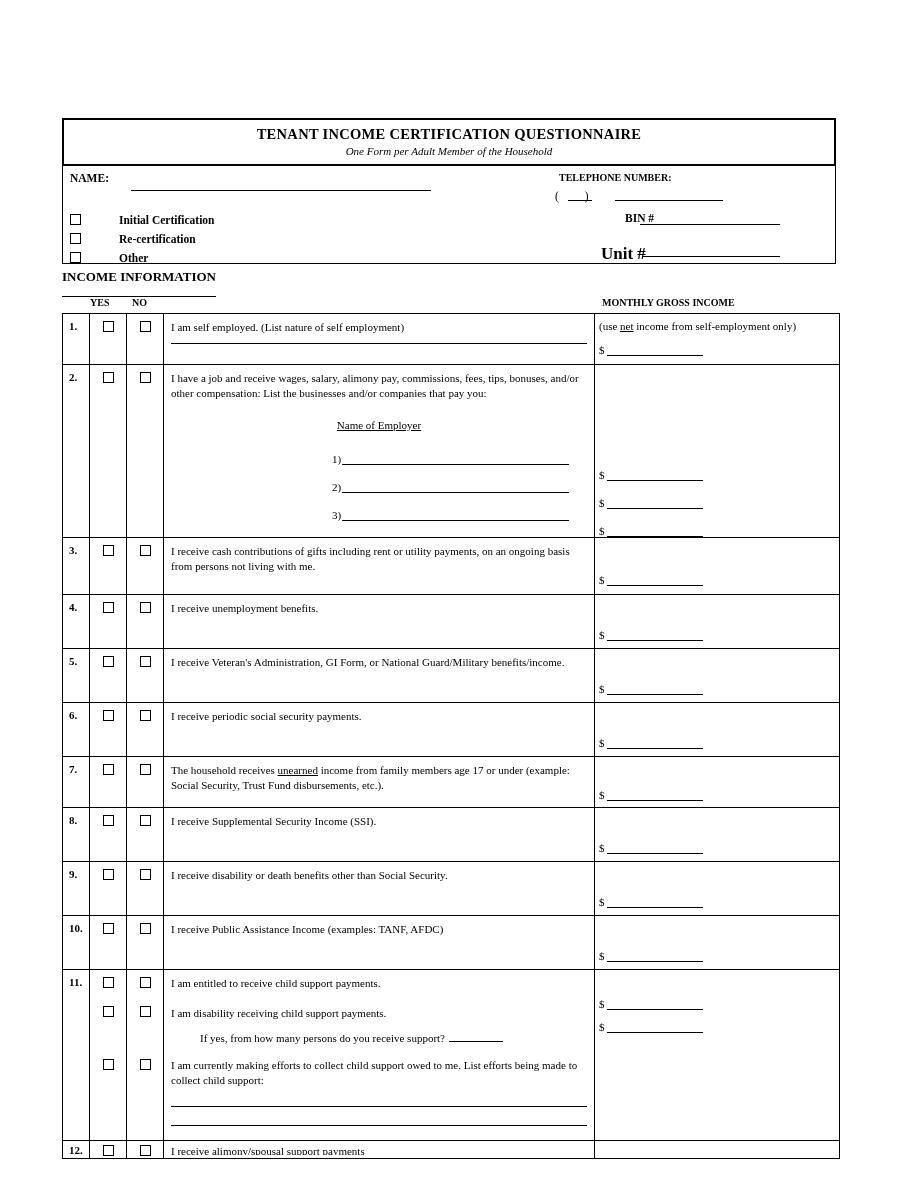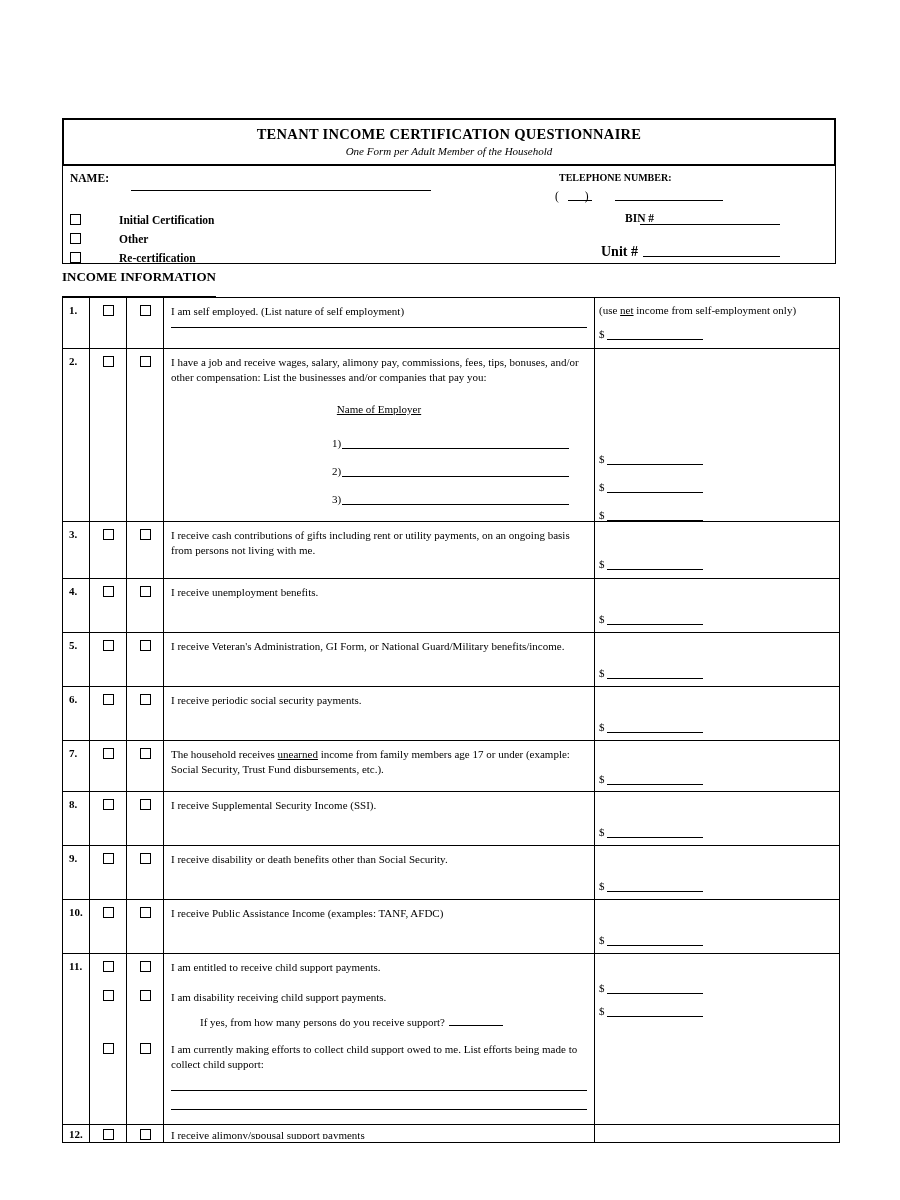--- a/index.html
+++ b/index.html
@@ -123,21 +123,21 @@
   }
   .bin-rule {
     position: absolute;
     left: 577px; top: 58px;
     width: 140px;
     border-bottom: 1.6px solid #000;
   }
   .unit-row {
     position: absolute;
     left: 538px; top: 78px;
-    font-size: 14px;
+    font-size: 17px;
     font-weight: bold;
   }
   .unit-rule {
     position: absolute;
     left: 580px; top: 90px;
     width: 137px;
     border-bottom: 1.6px solid #000;
   }
 
   
@@ -264,38 +264,43 @@
       <div class="hdr-tel-rule2"></div>
       <div class="hdr-tel-rule"></div>
 
       <div class="cert-list">
         <div class="cert-row">
           <span class="cert-box"></span>
           <span class="cert-label">Initial Certification</span>
         </div>
         <div class="cert-row">
           <span class="cert-box"></span>
-          <span class="cert-label">Other</span>
+          <span class="cert-label">Re-certification</span>
         </div>
         <div class="cert-row">
           <span class="cert-box"></span>
-          <span class="cert-label">Re-certification</span>
+          <span class="cert-label">Other</span>
         </div>
       </div>
 
       <div class="bin-row">BIN #</div>
       <div class="bin-rule"></div>
       <div class="unit-row">Unit #</div>
       <div class="unit-rule"></div>
     </div>
 
     <div>
       <span class="income-info">INCOME INFORMATION</span>
     </div>
 
+    <div class="colhead">
+      <span class="yes">YES</span>
+      <span class="no">NO</span>
+      <span class="mgi">MONTHLY GROSS INCOME</span>
+    </div>
 
     <table class="qtable">
 
       <tbody>
           <tr>
         <td class="c-num">
           <div class="num">1.</div>
         </td>
         <td class="c-yes">
           <div class="ckwrap"><span class="ckbox"></span></div>

